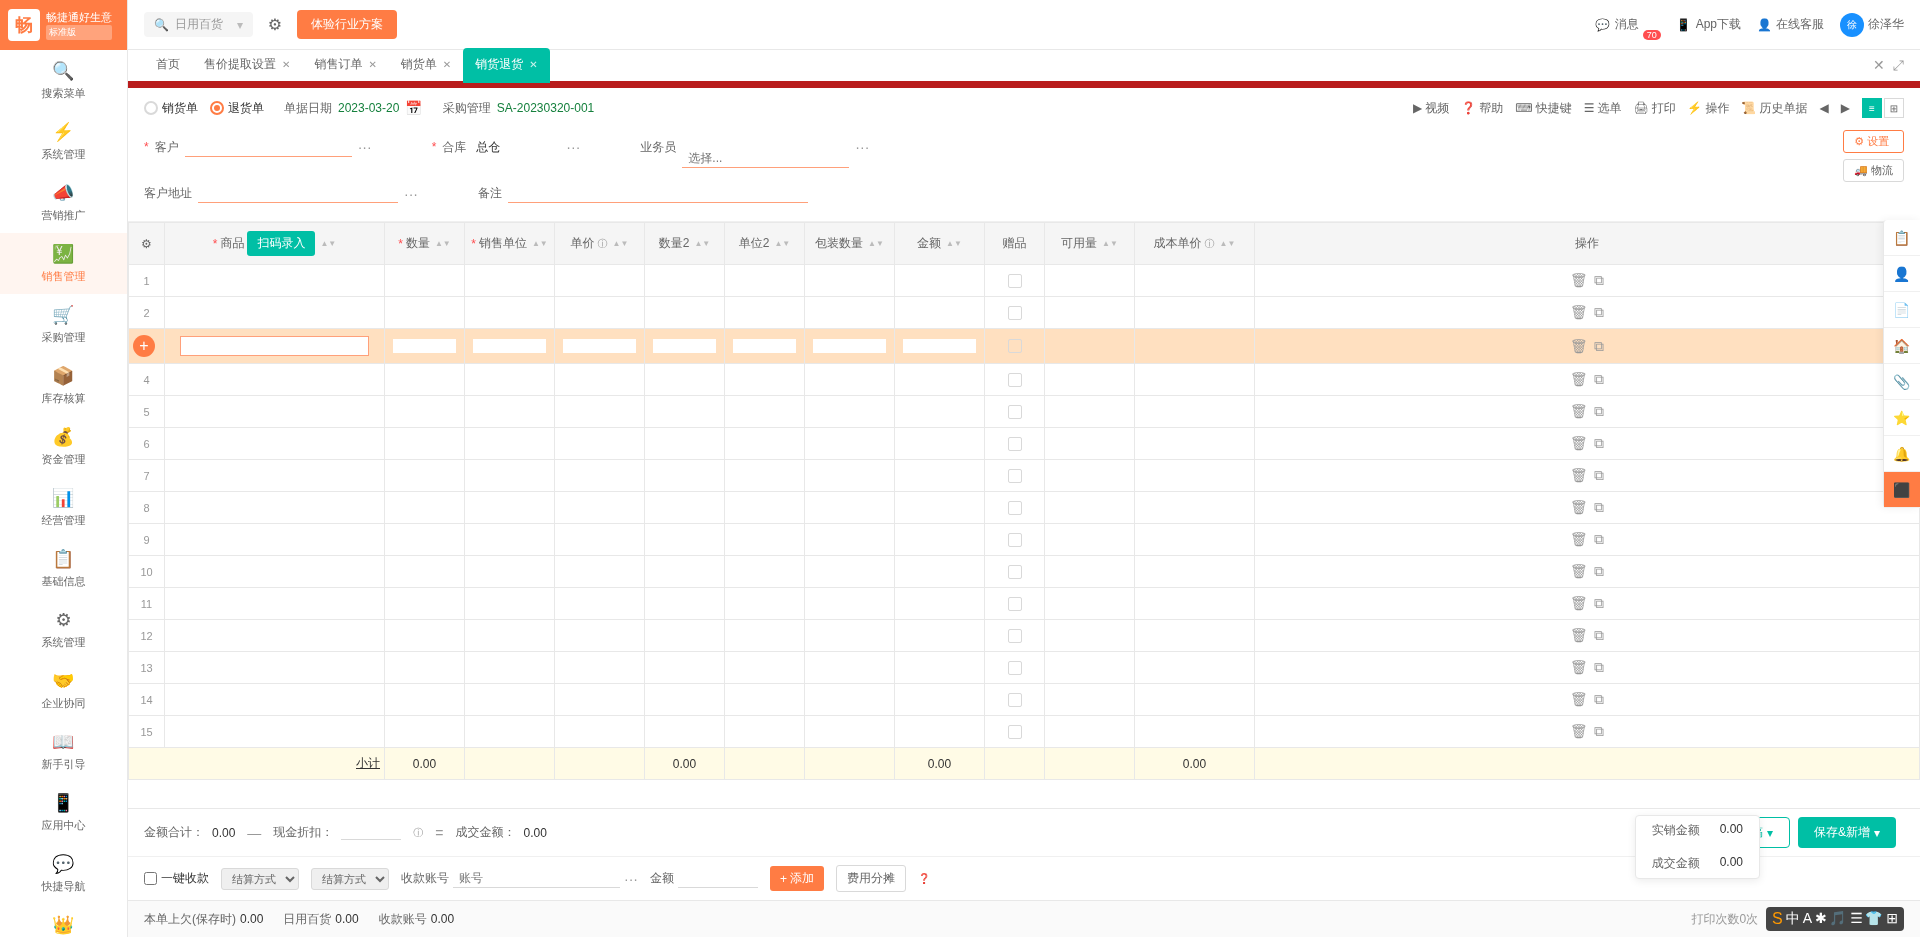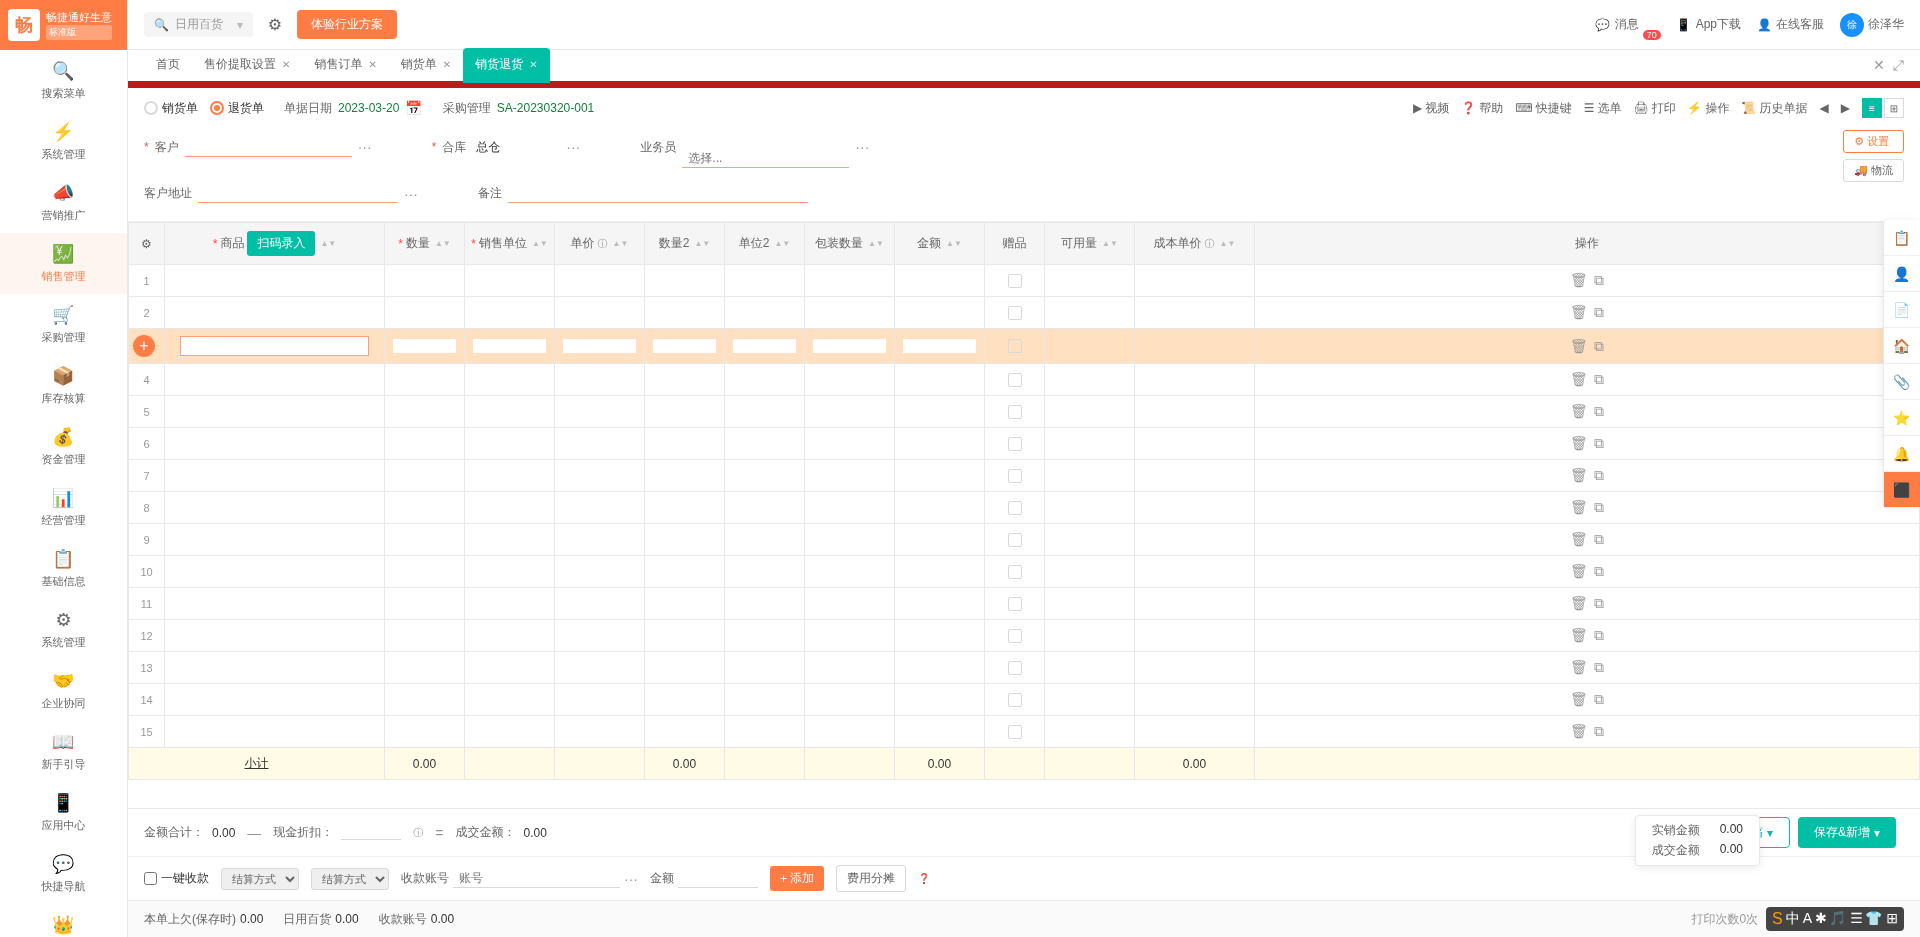--- a/index.html
+++ b/index.html
@@ -61,21 +61,21 @@
     thead th { background: #f5f5f5; padding: 8px 6px; text-align: center; border: 1px solid #e8e8e8; white-space: nowrap; color: #666; font-weight: normal; position: sticky; top: 0; z-index: 2; }
     thead th .th-inner { display: flex; align-items: center; justify-content: center; gap: 3px; }
     tbody td { padding: 6px 4px; border: 1px solid #e8e8e8; text-align: center; height: 32px; }
     tbody tr.active-row td { background: #ffe0c0; }
     .row-num { color: #999; font-size: 11px; }
     .checkbox-box { width: 14px; height: 14px; border: 1px solid #d9d9d9; border-radius: 2px; margin: 0 auto; cursor: pointer; }
     .action-icons { display: flex; justify-content: center; gap: 6px; }
     .action-icon { color: #999; cursor: pointer; font-size: 14px; }
     .sort-arrows { display: flex; flex-direction: column; font-size: 8px; color: #bbb; margin-left: 2px; }
     .subtotal-row td { background: #fffbe6; font-weight: 500; color: #333; }
-    .subtotal-row td:first-child { text-align: center; text-decoration: underline; }
+    .subtotal-row td:first-child { text-align: right; text-decoration: underline; }
 
     
     .bottom-area { background: #fff; border-top: 1px solid #e8e8e8; flex-shrink: 0; }
     .bottom-row1 { padding: 8px 16px; display: flex; align-items: center; gap: 12px; font-size: 12px; border-bottom: 1px solid #f0f0f0; }
     .amount-calc { display: flex; align-items: center; gap: 8px; color: #666; }
     .amount-val { color: #333; font-weight: 500; }
     .calc-symbol { color: #999; font-size: 14px; }
     .bottom-row2 { padding: 8px 16px; display: flex; align-items: center; gap: 12px; font-size: 12px; }
     .checkbox-label { display: flex; align-items: center; gap: 4px; cursor: pointer; }
     .bottom-select { border: 1px solid #d9d9d9; padding: 3px 6px; border-radius: 3px; font-size: 11px; color: #666; }
@@ -805,21 +805,21 @@
         <input style="border-top: none; border-right: none; border-left: none; border-image: initial; border-bottom: 1px solid rgb(217, 217, 217); width: 60px; outline: none; font-size: 12px;" value="">
       </div>
       <span class="info-icon">ⓘ</span>
       <span class="calc-symbol">=</span>
       <div class="amount-calc">
         <span>成交金额：</span>
         <span class="amount-val">0.00</span>
       </div>
 
       <div style="position:absolute; right:160px; top:6px; background:#fff; border:1px solid #e8e8e8; padding:6px 16px; border-radius:4px; font-size:12px; box-shadow:0 2px 8px rgba(0,0,0,0.08);">
-        <div style="display:flex; justify-content:space-between; gap:20px; margin-bottom:3px;">
+        <div style="display:flex; justify-content:space-between; gap:20px; margin-bottom:16px;">
           <span style="color:#666;">实销金额</span>
           <span style="color:#333; font-weight:500;">0.00</span>
         </div>
         <div style="display:flex; justify-content:space-between; gap:20px;">
           <span style="color:#666;">成交金额</span>
           <span style="color:#333; font-weight:500;">0.00</span>
         </div>
       </div>
 
       <div class="save-btns" style="margin-right:8px;">

